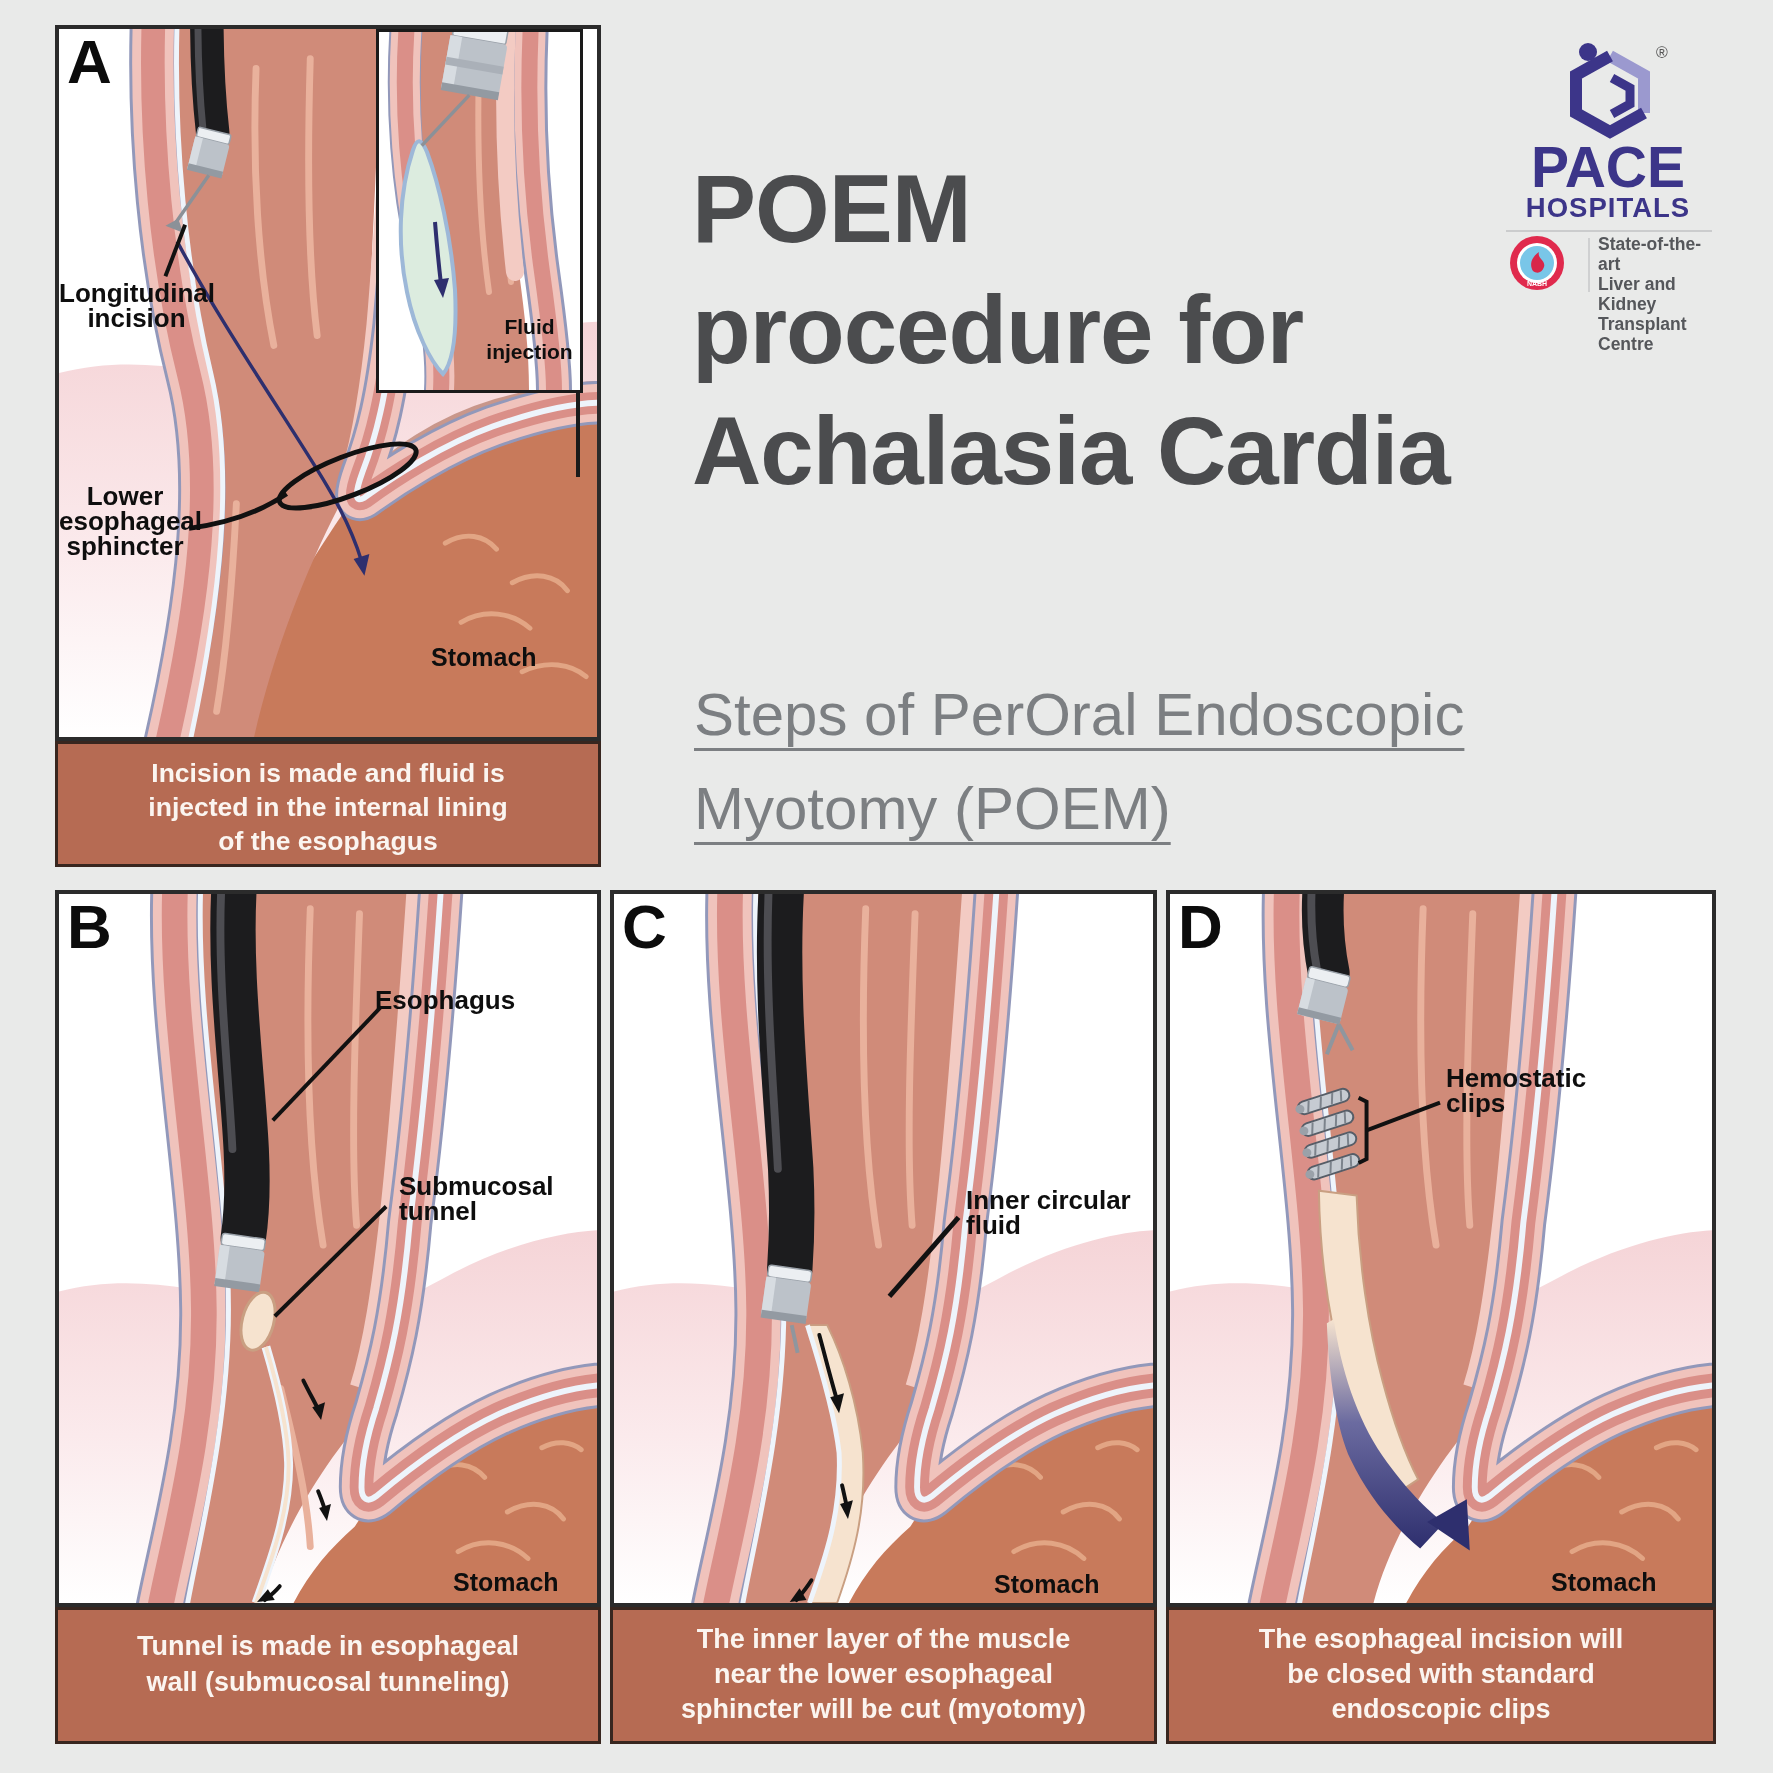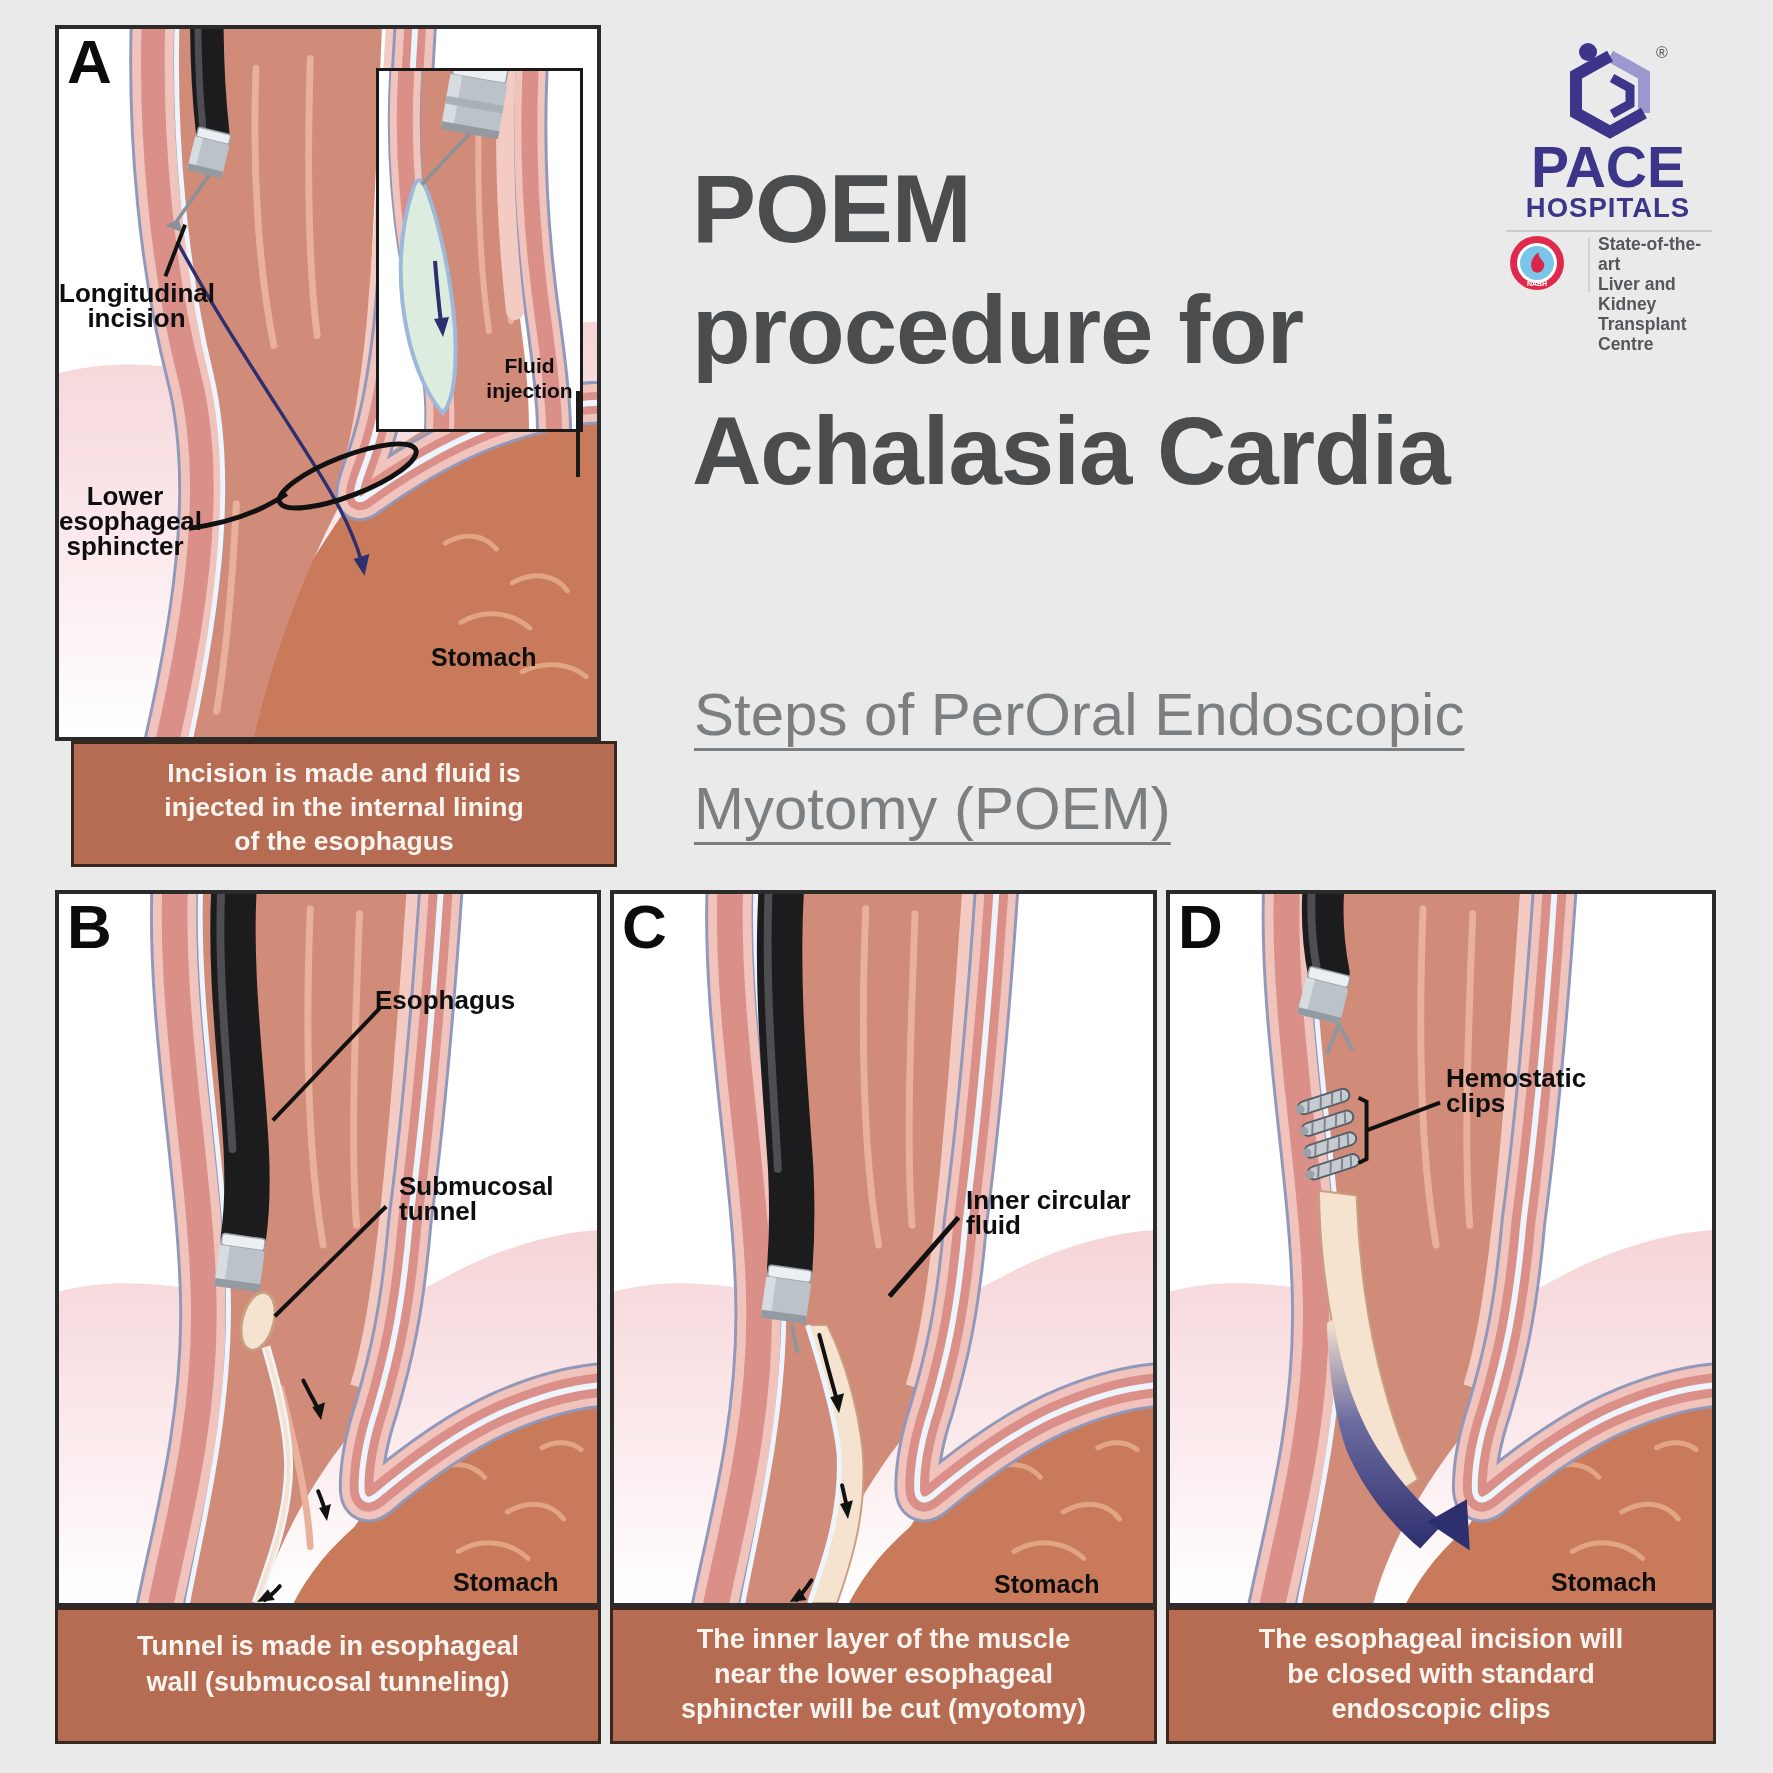--- a/index.html
+++ b/index.html
@@ -76,21 +76,21 @@
         </g>
         <path d="M152,148 L117,198" stroke="#8b9198" stroke-width="3.5"></path>
         <polygon points="121,192 126,206 108,199" fill="#8b9198"></polygon>
         <path d="M120,215 C165,300 235,400 272,462 C290,492 300,515 307,538" stroke="#2e2f6e" stroke-width="3.5" fill="none"></path>
         <polygon points="299,536 315,531 310,553" fill="#2e2f6e"></polygon>
         <ellipse cx="293" cy="452" rx="74" ry="20" transform="rotate(-21 293 452)" fill="none" stroke="#111111" stroke-width="5"></ellipse>
         <path d="M132,505 C170,500 205,488 231,470" stroke="#111111" stroke-width="5" fill="none"></path>
         <path d="M108,250 L128,198" stroke="#111111" stroke-width="4"></path>
       </svg>
 
-      <div class="inset" style="left:317px;top:0px;width:201px;height:358px;margin-top:39px;">
+      <div class="inset" style="left:317px;top:0px;width:201px;height:358px;">
         <svg viewBox="0 0 201 358" preserveAspectRatio="none">
           <g fill="none" stroke-linecap="round">
             <path d="M28,-10 C22,70 28,160 48,240 C58,285 64,322 62,358" stroke="#9298ba" stroke-width="34"></path>
             <path d="M28,-10 C22,70 28,160 48,240 C58,285 64,322 62,358" stroke="#f0c3bc" stroke-width="30"></path>
             <path d="M28,-10 C22,70 28,160 48,240 C58,285 64,322 62,358" stroke="#da8f88" stroke-width="16"></path>
           </g>
           <path d="M44,-10 C38,70 44,160 62,238 C71,283 77,322 75,358 L150,358 C150,320 146,285 140,240 C132,160 130,70 134,-10 Z" fill="#d08b79"></path>
           <path d="M100,30 C98,110 100,190 110,260 M125,40 C123,115 124,185 132,250" stroke="#e9b19c" stroke-width="6" fill="none" stroke-linecap="round"></path>
           <g fill="none" stroke-linecap="round">
             <path d="M152,-10 C148,70 152,160 163,240 C170,290 175,330 175,358" stroke="#9298ba" stroke-width="36"></path>
@@ -112,21 +112,21 @@
         </svg>
         <div class="lab" style="left:102px;top:282px;width:97px;font-size:21px;">Fluid injection</div>
       </div>
       <div class="vlineA"></div>
 
       <div class="letter">A</div>
       <div class="lab" style="left:0px;top:252px;width:155px;">Longitudinal incision</div>
       <div class="lab" style="left:0px;top:455px;width:132px;">Lower esophageal sphincter</div>
       <div class="stom" style="left:372px;top:614px;">Stomach</div>
     </div>
-    <div class="pcap" style="width:540px;height:108px;font-size:26.5px;line-height:34px;padding-top:12px;margin-left:16px;">
+    <div class="pcap" style="width:540px;height:108px;font-size:26.5px;line-height:34px;padding-top:12px;">
       <div class="cl">Incision is made and fluid is</div>
       <div class="cl">injected in the internal lining</div>
       <div class="cl">of the esophagus</div>
     </div>
   </div>
 
   <div id="title">
     <div>POEM</div>
     <div>procedure for</div>
     <div>Achalasia Cardia</div>

